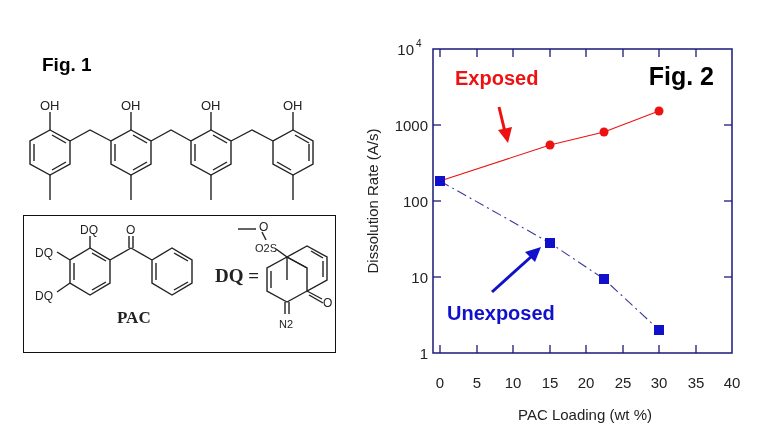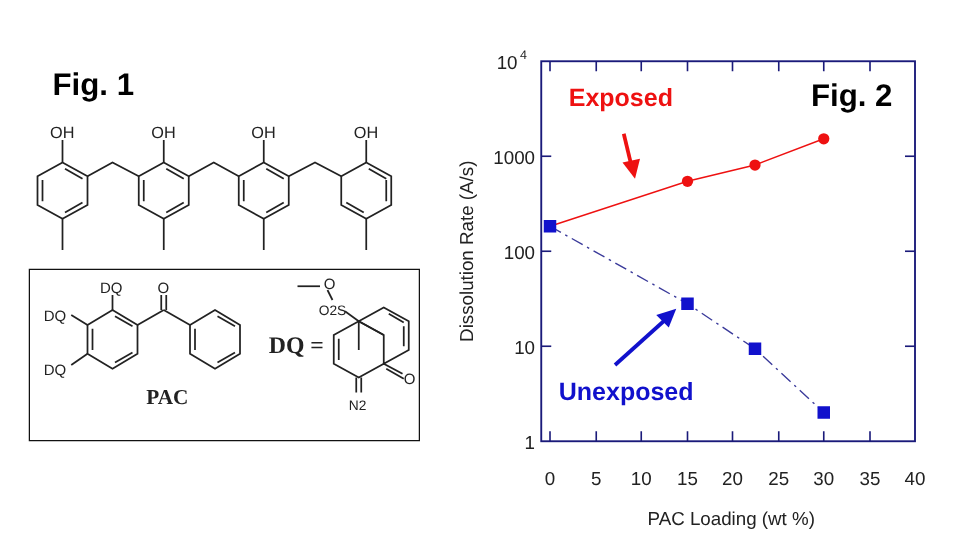--- a/index.html
+++ b/index.html
@@ -1,18 +1,18 @@
 <!DOCTYPE html>
 <html><head>
 <meta charset="utf-8">
 <style>
   html, body { margin:0; padding:0; background:#ffffff; }
   body { width:776px; height:445px; position:relative; overflow:hidden; font-family:"Liberation Sans", sans-serif; }
   .abs { position:absolute; }
-  .fig-title { font-weight:bold; font-size:25px; color:#000; }
+  .fig-title { font-weight:bold; font-size:19px; color:#000; }
   .t { position:absolute; white-space:nowrap; }
   svg text { font-family:"Liberation Sans", sans-serif; }
   .serif { font-family:"Liberation Serif", serif; }
 </style>
 </head>
 <body>
 
 <div class="t fig-title" style="left:42px; top:54px;">Fig. 1</div>
 
 <svg class="abs" style="left:0; top:0;" width="360" height="210" viewBox="0 0 360 210">

